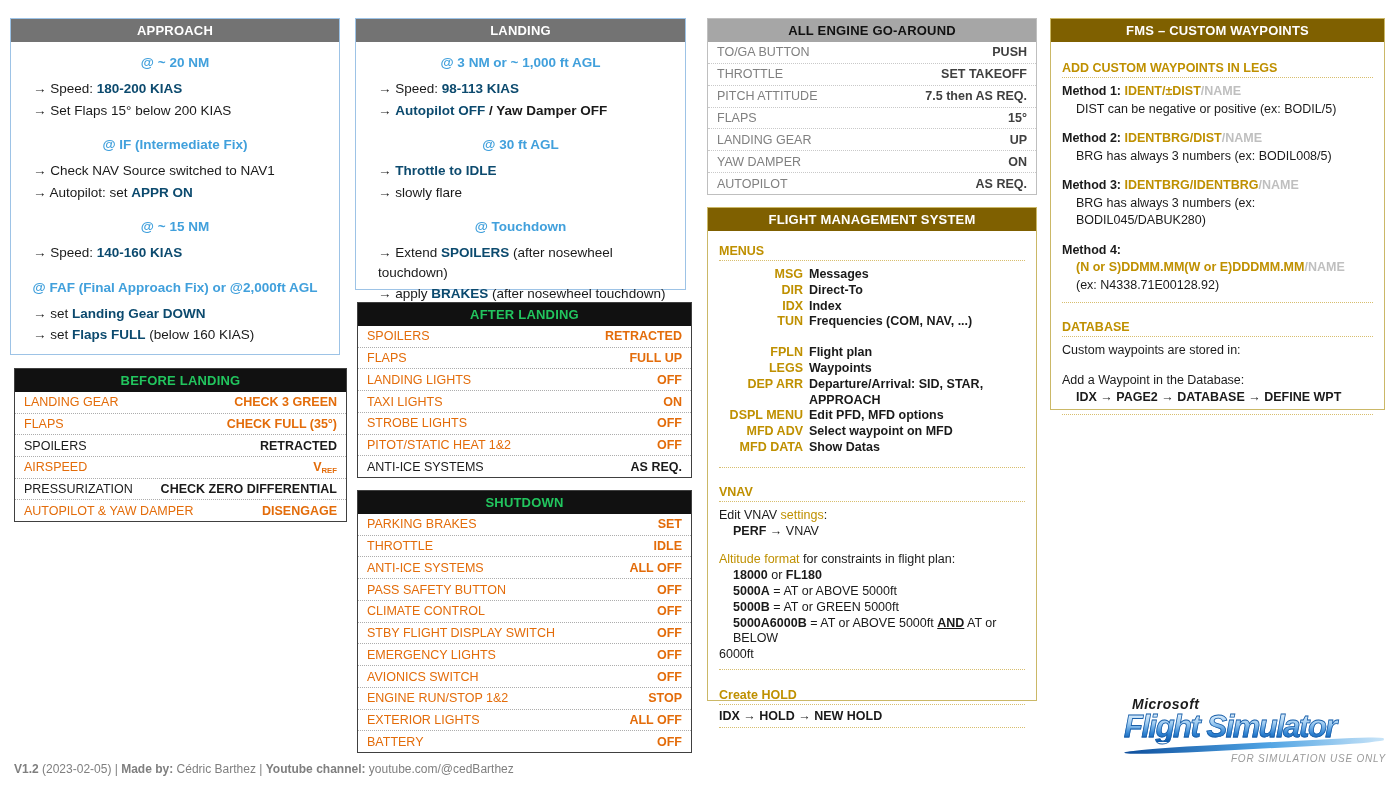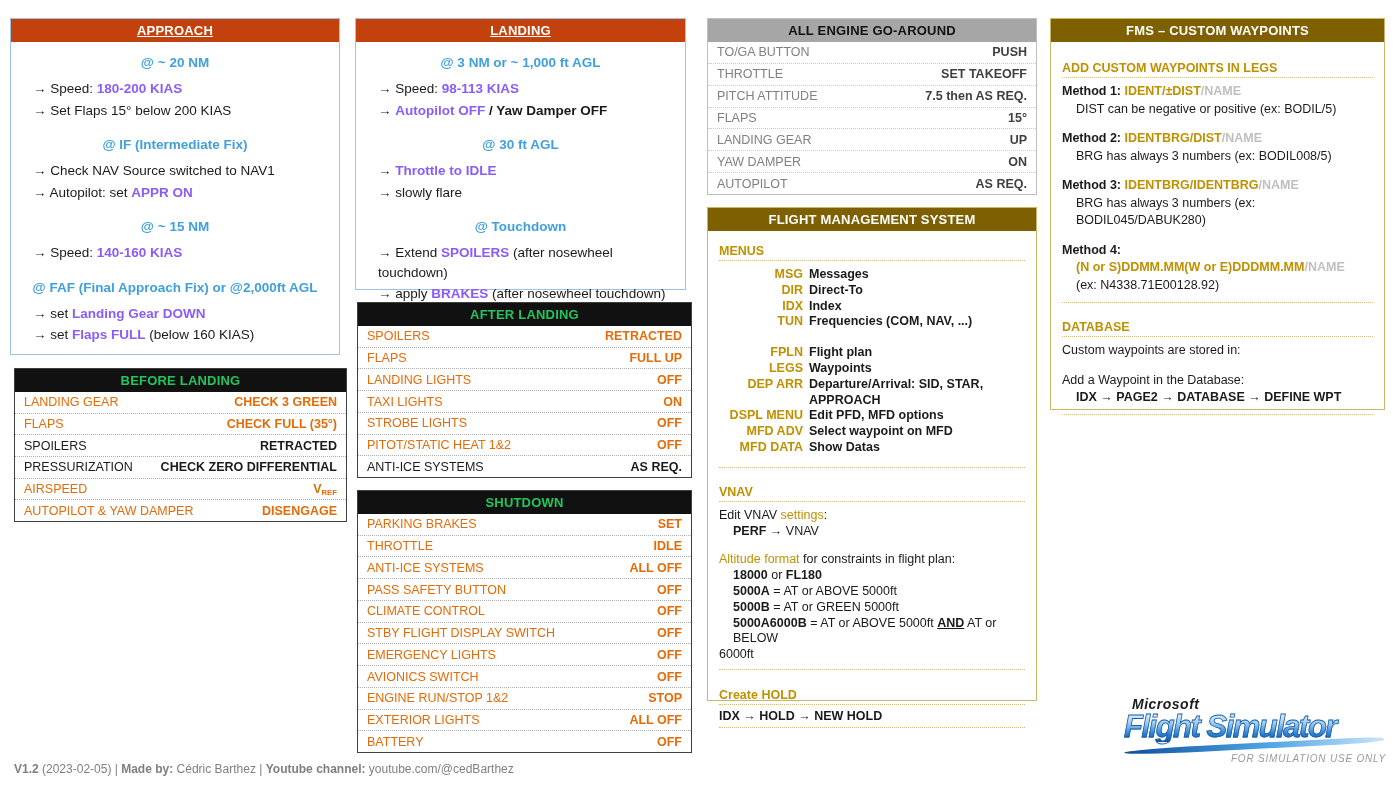--- a/index.html
+++ b/index.html
@@ -6,21 +6,21 @@
   body{
     width:1400px;height:787px;position:relative;background:#ffffff;
     font-family:"Liberation Sans", sans-serif;color:#1a1a1a;overflow:hidden;
   }
   .panel{position:absolute;background:#fff;box-sizing:border-box;}
   .p-blue{border:1px solid #9DC3E6;}
   .p-black{border:1px solid #404040;}
   .p-gray{border:1px solid #BFBFBF;}
   .p-gold{border:1px solid #CBB867;}
   .hd{height:23px;line-height:23px;text-align:center;font-weight:700;font-size:13px;letter-spacing:.2px;}
-  .hd-blue{background:#c2410c;color:#fff;text-decoration:underline;}
+  .hd-blue{background:#737373;color:#fff;}
   .hd-black{background:#111111;color:#22c55e;}
   .hd-gray{background:#A6A6A6;color:#111;}
   .hd-gold{background:#7F6000;color:#fff;}
 
   
   .pbody{box-sizing:border-box;}
   .checklist{padding:2px 10px 6px;font-size:13.5px;}
   .subhead{text-align:center;color:#41A0DC;font-weight:700;margin:17px 0 9px;}
   .checklist .subhead:first-child{margin-top:11px;}
   .citem{margin:0 0 2px 12px;line-height:19.5px;}
@@ -42,21 +42,21 @@
   .fhead{color:#BF9000;font-weight:700;margin:0 0 2px;}
   .frule{border-bottom:1px dotted #D8BE6E;margin:2px 0 4px;}
   .fline{line-height:15.8px;}
   .fline.ind{padding-left:14px;}
   .cw .fline{line-height:17.5px;}
   .mrow{display:flex;line-height:15.8px;}
   .mkey{width:84px;flex:none;text-align:right;color:#BF9000;font-weight:700;}
   .mdesc{padding-left:6px;font-weight:700;}
 
   
-  .o{color:#8b5cf6;font-weight:700;}
+  .o{color:#0c4a6e;font-weight:700;}
   .b{font-weight:700;}
   .u{text-decoration:underline;}
   .g{color:#BF9000;font-weight:700;}
   .gn{color:#BF9000;}
   .gy{color:#BFBFBF;font-weight:700;}
   .sub{font-size:.62em;vertical-align:-.25em;font-weight:700;}
 
   
   .footer{position:absolute;left:14px;top:762px;font-size:12px;color:#7F7F7F;}
 
@@ -102,27 +102,27 @@
           <span class="tv">CHECK 3 GREEN</span>
         </div>
         <div class="trow accent">
           <span class="tl">FLAPS</span>
           <span class="tv">CHECK FULL (35°)</span>
         </div>
         <div class="trow">
           <span class="tl">SPOILERS</span>
           <span class="tv">RETRACTED</span>
         </div>
+        <div class="trow accent">
+          <span class="tl">AIRSPEED</span>
+          <span class="tv"><span>V</span><span class="sub">REF</span></span>
+        </div>
         <div class="trow">
           <span class="tl">PRESSURIZATION</span>
           <span class="tv">CHECK ZERO DIFFERENTIAL</span>
-        </div>
-        <div class="trow accent">
-          <span class="tl">AIRSPEED</span>
-          <span class="tv"><span>V</span><span class="sub">REF</span></span>
         </div>
         <div class="trow accent">
           <span class="tl">AUTOPILOT &amp; YAW DAMPER</span>
           <span class="tv">DISENGAGE</span>
         </div>
       </div>
   </section>
 
   <section class="panel p-blue" style="left:355px;top:18px;width:331px;height:272px">
     <header class="hd hd-blue">LANDING</header>

